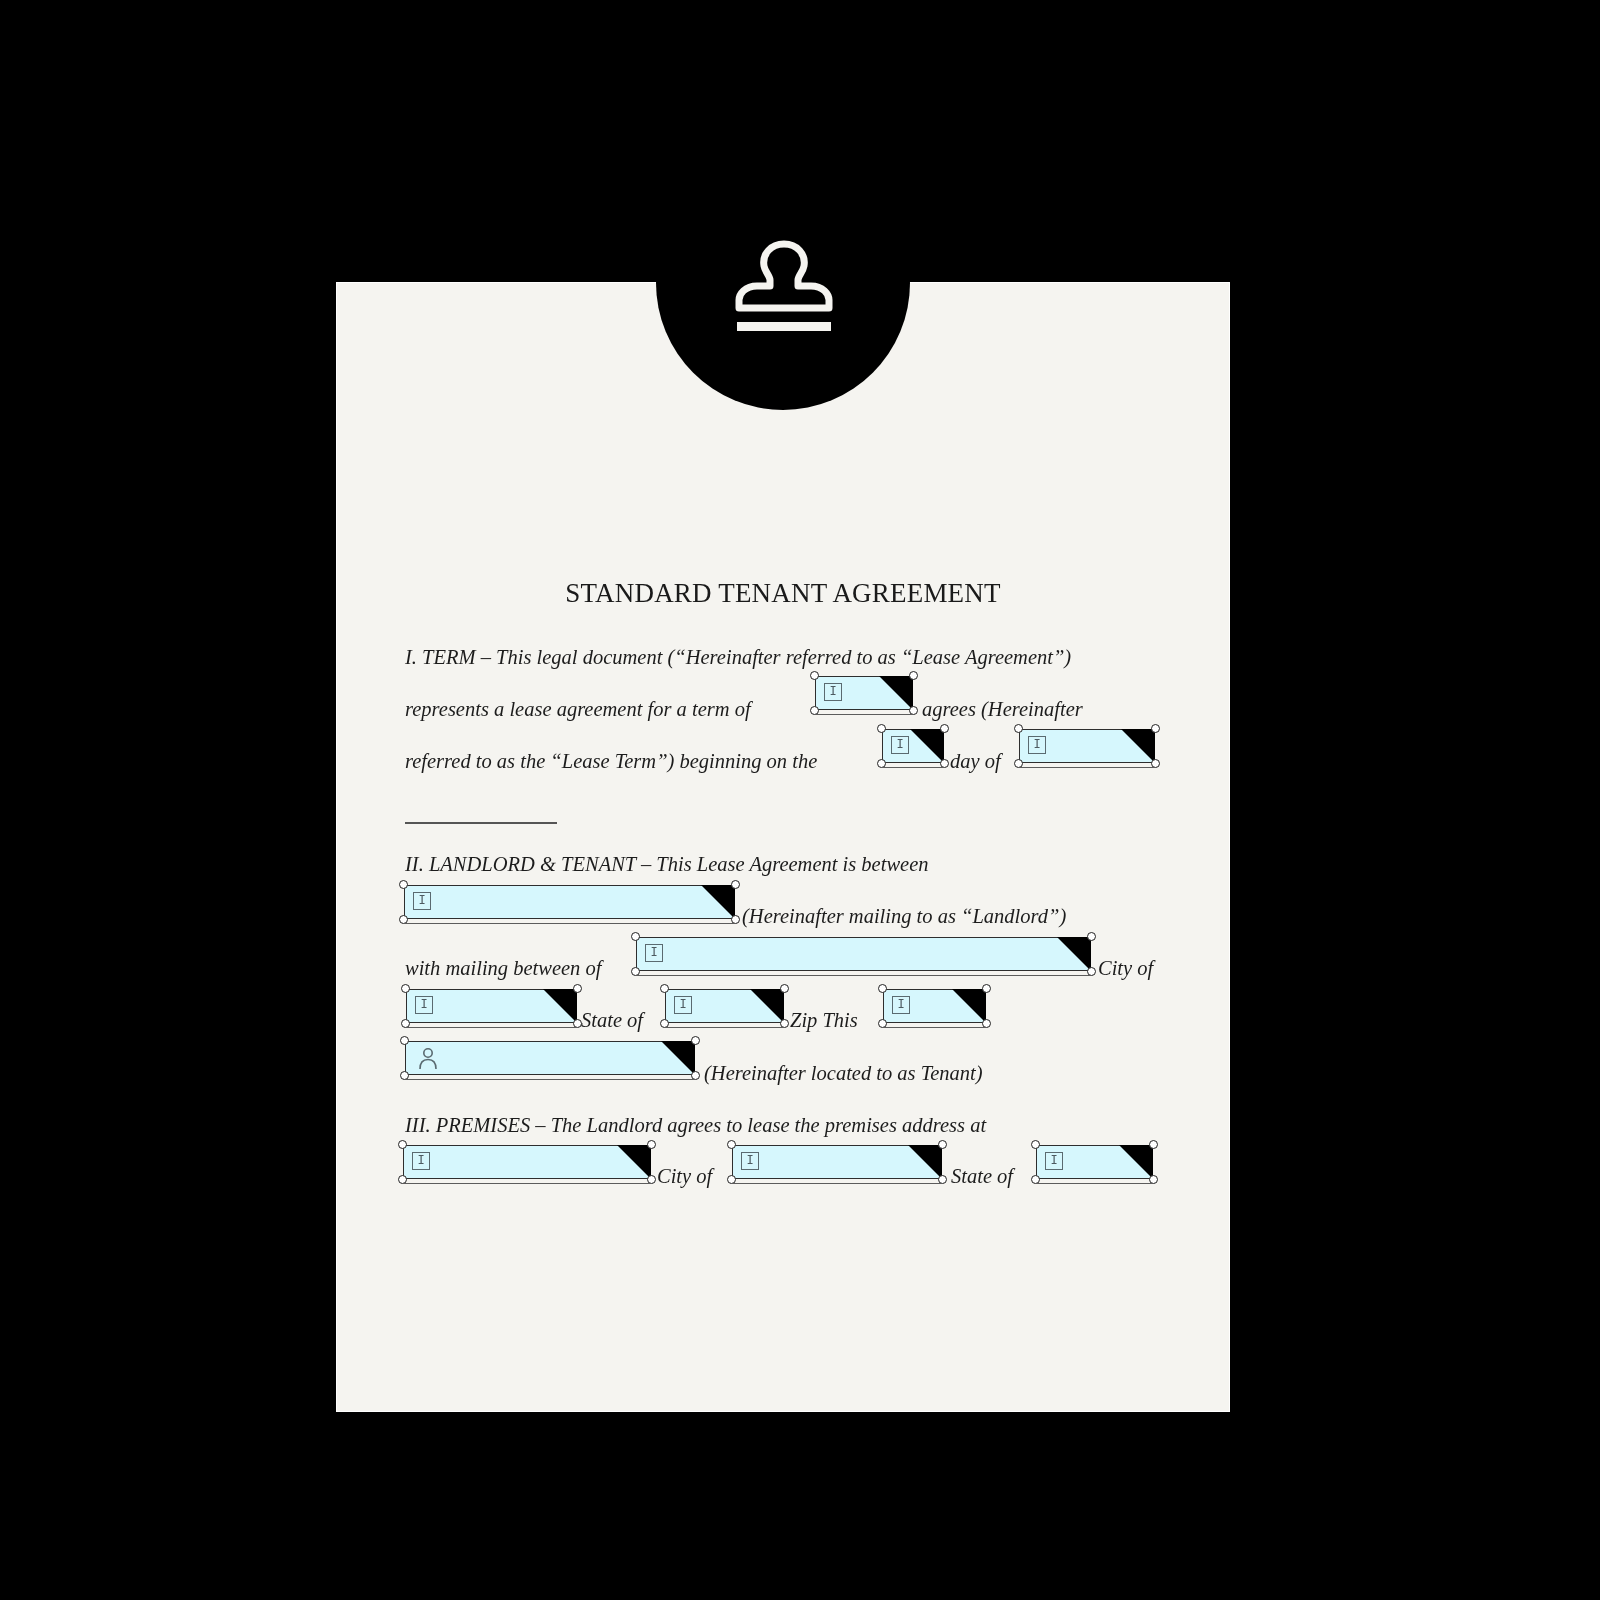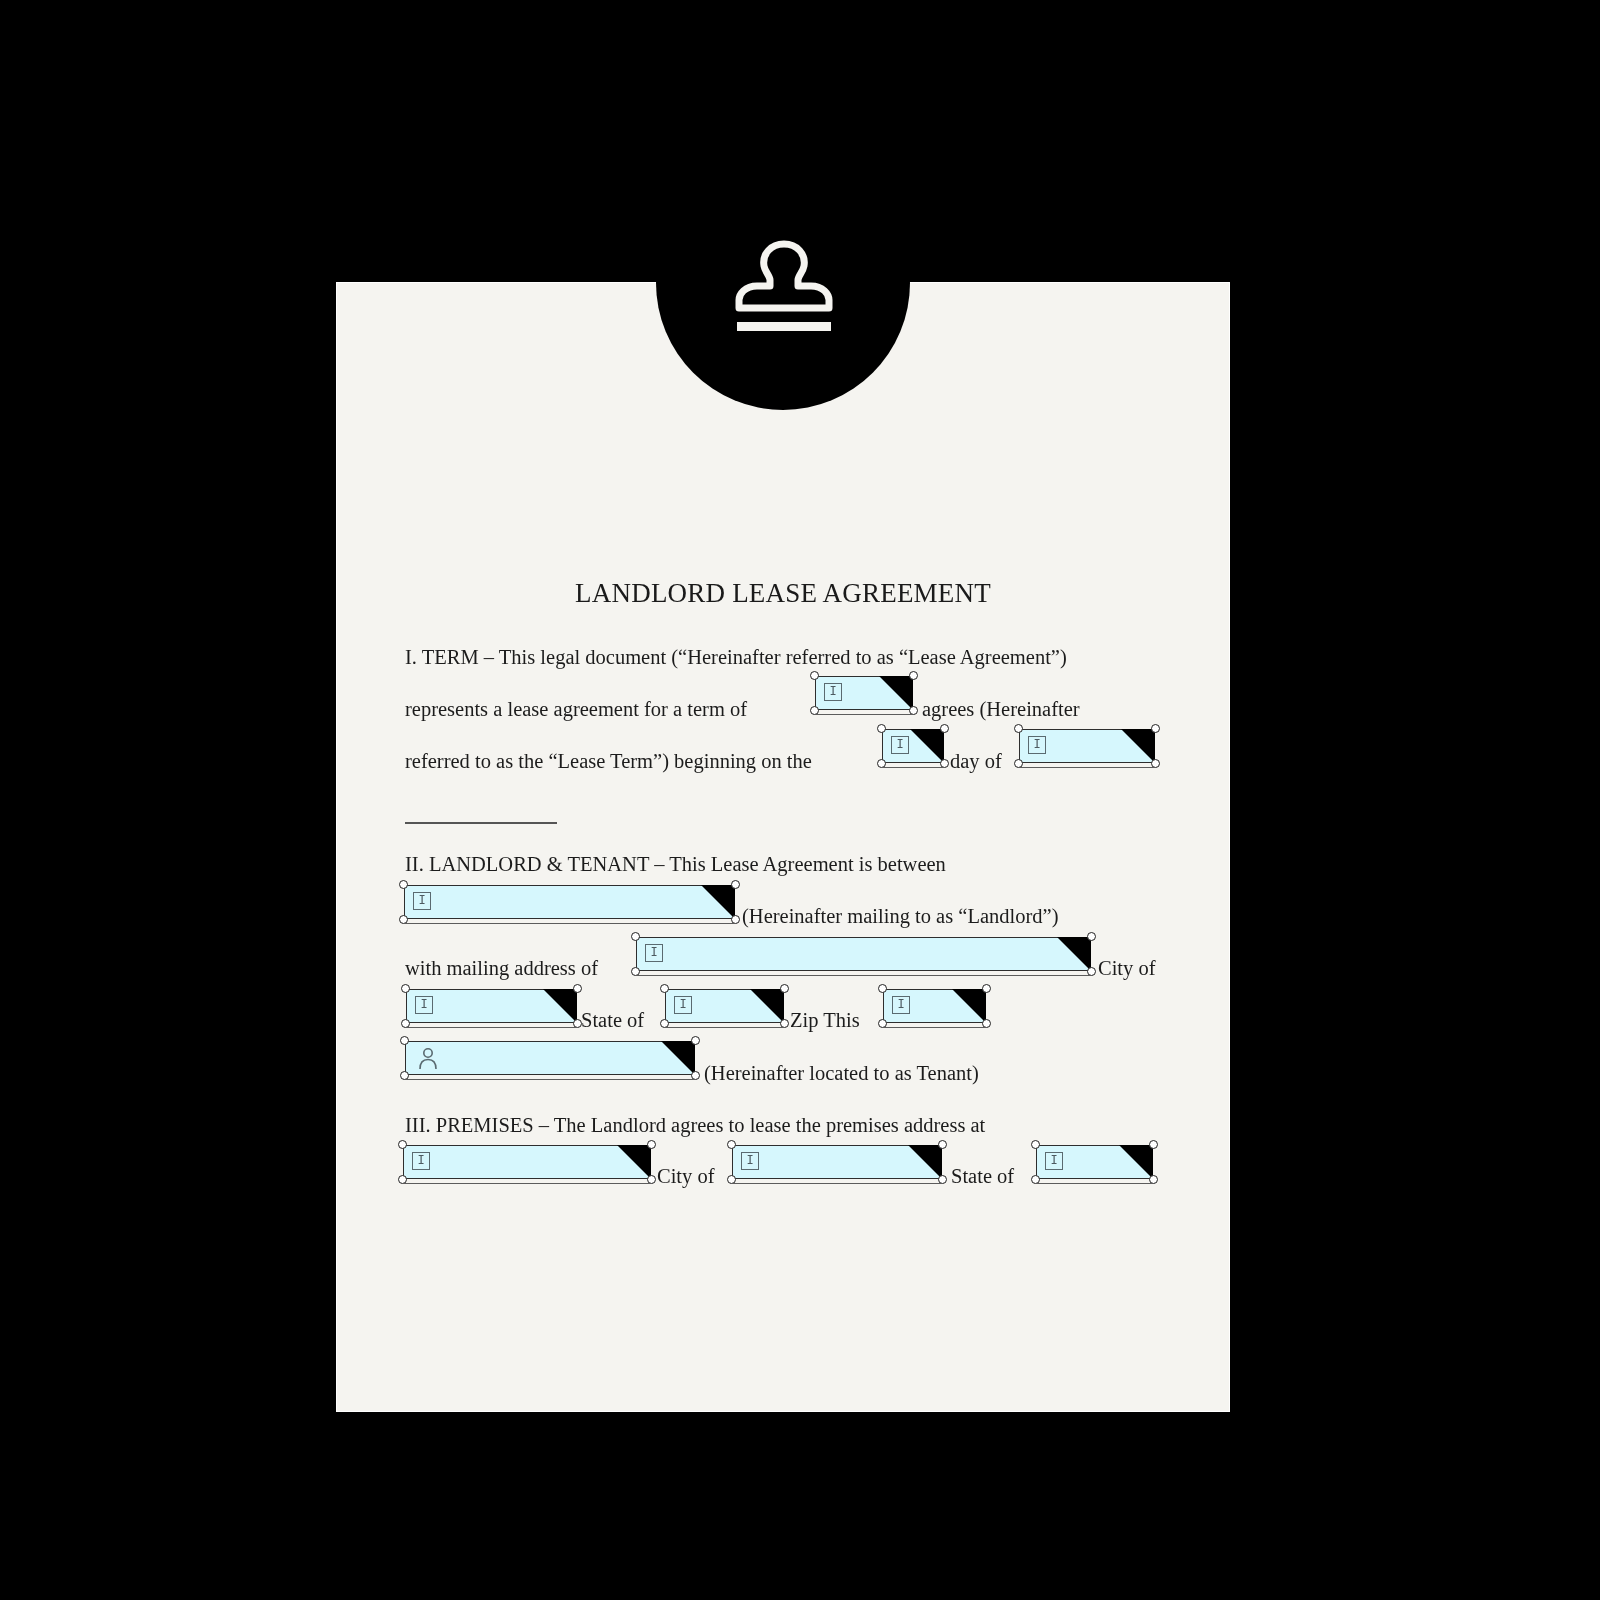--- a/index.html
+++ b/index.html
@@ -16,21 +16,21 @@
     border-radius: 50%; background: #000000;
   }
   .stamp-icon { position: absolute; left: 735px; top: 236px; width: 98px; height: 98px; }
   .title {
     position: absolute; left: 336px; width: 894px; top: 578px; text-align: center;
     font-family: "Liberation Serif", "DejaVu Serif", serif; font-size: 27px;
     color: #1a1a1a; letter-spacing: 0.2px;
   }
   .line {
     position: absolute; left: 405px; font-family: "Liberation Serif", serif;
-    font-size: 20.5px; color: #1c1c1c; white-space: nowrap; line-height: 24px;
+    font-size: 20.5px; color: #1c1c1c; white-space: nowrap; line-height: 24px; font-style: italic;
   }
   .field {
     position: absolute; height: 34px; background: #d6f7fd;
     border: 1.6px solid #2e2e2e; box-sizing: border-box;
   }
   .field .tri {
     position: absolute; right: -1px; top: -1px; width: 0; height: 0;
     border-top: 34px solid #000000; border-left: 34px solid transparent;
   }
   .field .ibox {
@@ -54,21 +54,21 @@
 <body>
 
 <div class="page"></div>
 
 <div class="badge"></div>
 <svg class="stamp-icon" viewBox="0 0 98 98">
   <path d="M35 50 L35 44 C35 40 30 36 29 30 C27 18 36 8 49 8 C62 8 71 18 69 30 C68 36 63 40 63 44 L63 50 L76 50 C88 50 94 58 94 64 L94 72 L4 72 L4 64 C4 58 10 50 22 50 Z" fill="none" stroke="#f5f4f0" stroke-width="7" stroke-linejoin="round"></path>
   <rect x="2" y="86" width="94" height="9" fill="#f5f4f0"></rect>
 </svg>
 
-<div class="title">LANDLORD LEASE AGREEMENT</div>
+<div class="title">STANDARD TENANT AGREEMENT</div>
 
 <div class="line" style="top:645px">I. TERM – This legal document (“Hereinafter referred to as “Lease Agreement”)</div>
 <div class="line" style="top:697px">represents a lease agreement for a term of</div>
 
 <div class="field" style="left:815px; top:676px; width:98px;">
   <span class="ibox">I</span>
   <span class="tri"></span>
   <span class="h tl"></span>
     <span class="h tr"></span>
   <span class="h bl"></span>
@@ -105,21 +105,21 @@
   <span class="ibox">I</span>
   <span class="tri"></span>
   <span class="h tl"></span>
     <span class="h tr"></span>
   <span class="h bl"></span>
     <span class="h br"></span>
   <span class="ul"></span>
 </div>
 <div class="line" style="left:742px; top:904px">(Hereinafter mailing to as “Landlord”)</div>
 
-<div class="line" style="top:956px">with mailing address of</div>
+<div class="line" style="top:956px">with mailing between of</div>
 <div class="field" style="left:636px; top:937px; width:455px;">
   <span class="ibox">I</span>
   <span class="tri"></span>
   <span class="h tl"></span>
     <span class="h tr"></span>
   <span class="h bl"></span>
     <span class="h br"></span>
   <span class="ul"></span>
 </div>
 <div class="line" style="left:1098px; top:956px">City of</div>

